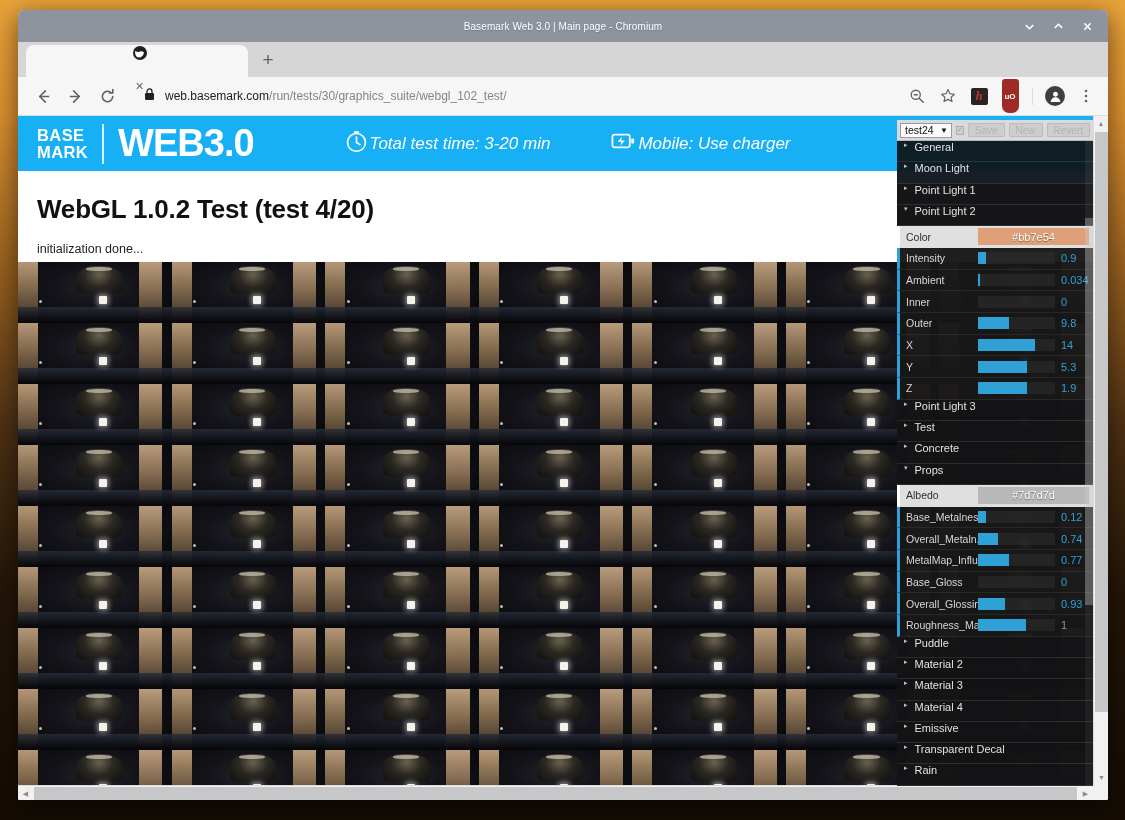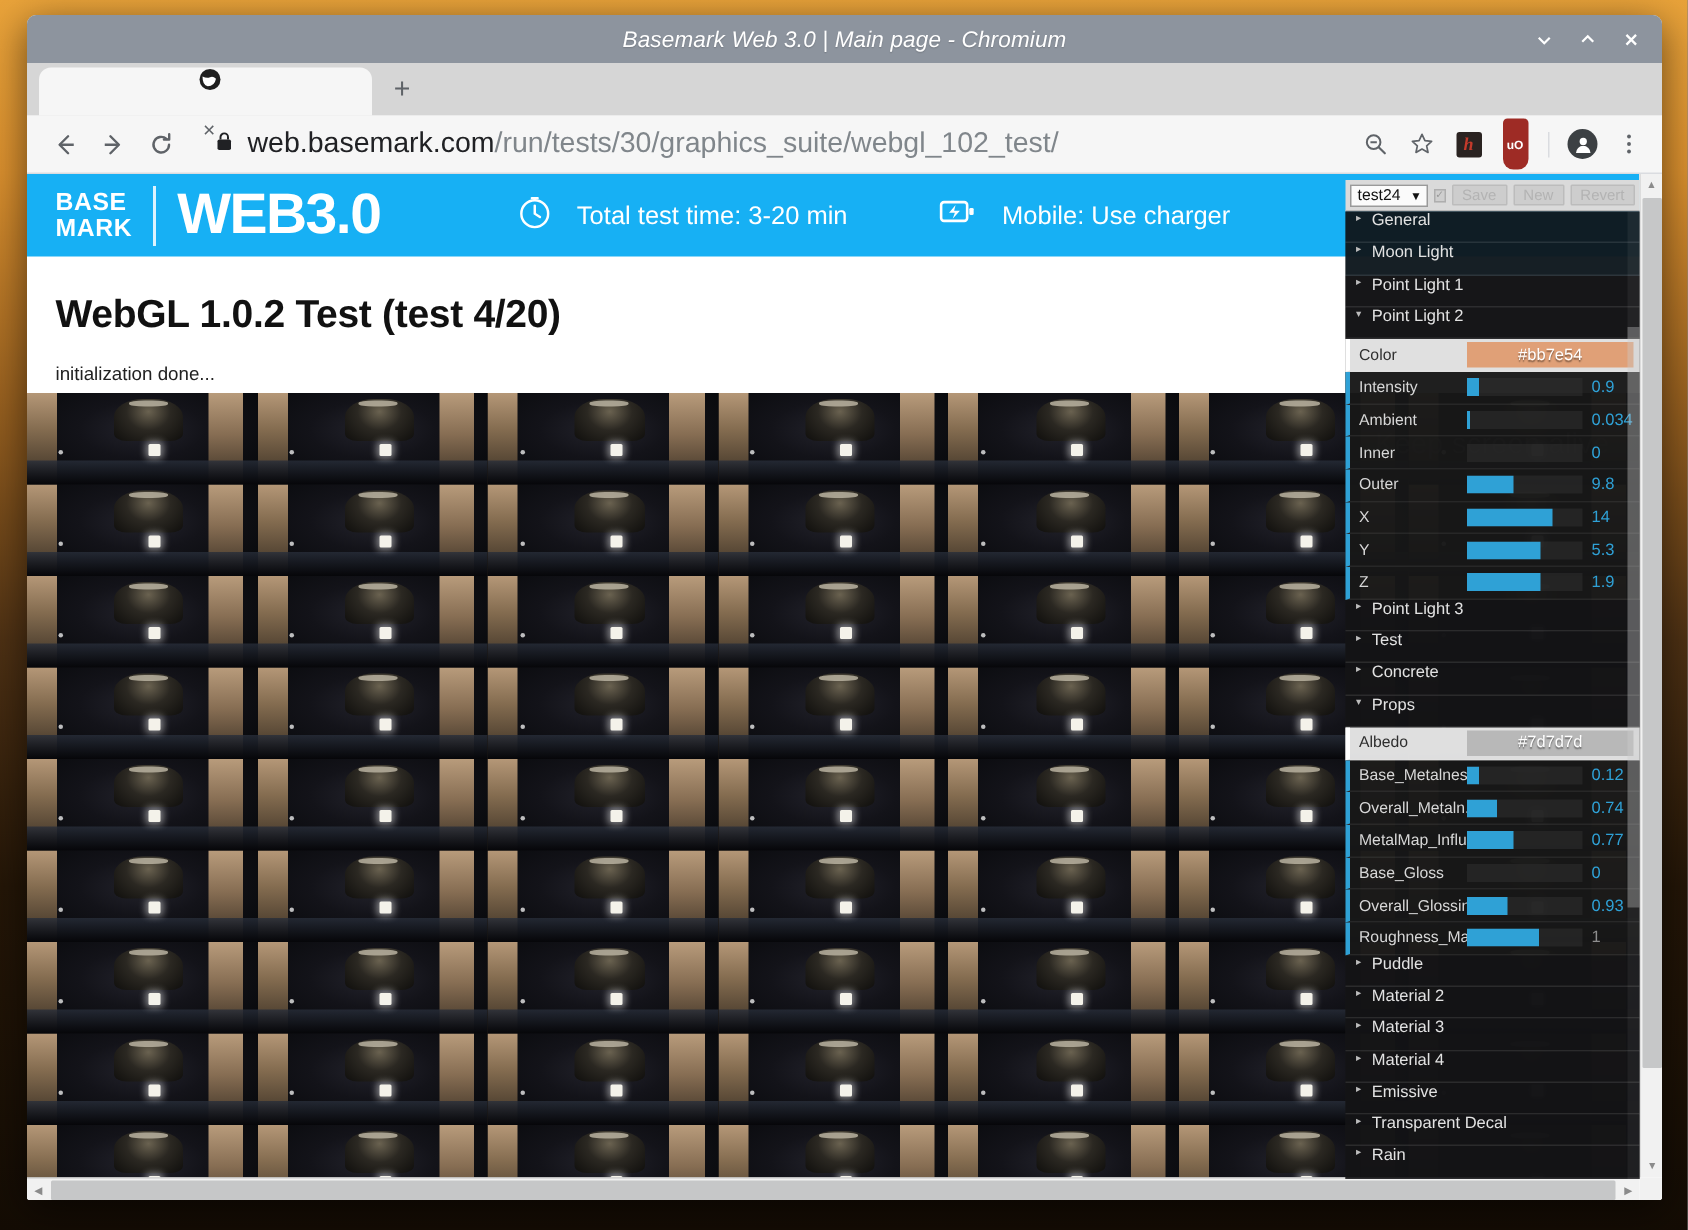--- a/index.html
+++ b/index.html
@@ -22,23 +22,22 @@
     overflow: hidden;
     display: flex; flex-direction: column;
   }
   
   #title-bar {
     height: 32px; background: #8d949e;
     display: flex; align-items: center; justify-content: center;
     position: relative; flex: 0 0 32px;
   }
   #title-bar .title-text {
-    color: #ffffff; font-size: 15px; letter-spacing: .1px;
+    color: #ffffff; font-size: 10px; letter-spacing: .1px;
     text-shadow: 0 1px 1px rgba(0,0,0,.18);
-    font-style: italic;
   }
   .win-btns { position: absolute; right: 8px; top: 0; height: 32px;
     display: flex; align-items: center; gap: 3px; }
   .win-btn { width: 26px; height: 26px; display: flex; align-items: center;
     justify-content: center; color: #fff; font-size: 13px; cursor: default;
     border-radius: 3px; }
   .win-btn svg { display:block; }
   
   #tab-strip {
     height: 35px; background: #d6d6d6; display: flex; align-items: flex-end;
@@ -66,21 +65,21 @@
   #toolbar {
     height: 39px; background: #f6f6f6; display: flex; align-items: center;
     padding: 0 8px 0 10px; gap: 2px; flex: 0 0 39px;
     border-bottom: 1px solid #dadce0;
   }
   .nav-btn { width: 30px; height: 30px; display: flex; align-items: center;
     justify-content: center; color: #5f6368; border-radius: 50%; }
   #omnibox {
     flex: 1 1 auto; height: 28px; margin: 0 6px 0 8px;
     display: flex; align-items: center; gap: 9px; padding-left: 12px;
-    font-size: 19px; color: #202124;
+    font-size: 12px; color: #202124;
   }
   #omnibox .lock { flex: 0 0 12px; }
   .url .host { color: #202124; }
   .url .path { color: #80868b; }
   .tool-icons { display: flex; align-items: center; gap: 3px; }
   .tool-icon { width: 28px; height: 28px; display: flex; align-items: center;
     justify-content: center; color: #5f6368; }
   .ext-h { width: 17px; height: 17px; background: #2a2321; border-radius: 2px;
     display: flex; align-items: center; justify-content: center;
     color: #c43a2b; font-size: 12px; font-style: italic; font-weight: bold;
@@ -98,21 +97,21 @@
   
   #bm-banner {
     height: 55px; background: #17b0f4; display: flex; align-items: center;
     padding-left: 19px; gap: 0; color: #fff;
   }
   .bm-logo { display: flex; align-items: center; gap: 14px; }
   .bm-basemark { display: flex; flex-direction: column; line-height: 1.0;
     font-weight: bold; font-size: 16.5px; letter-spacing: .4px; }
   .bm-rule { width: 2px; height: 40px; background: rgba(255,255,255,.85); }
   .bm-web30 { font-size: 38px; font-weight: bold; letter-spacing: -1px; }
-  .banner-item { display: flex; align-items: center; gap: 16px; font-size: 17px; }
+  .banner-item { display: flex; align-items: center; gap: 1px; font-size: 17px; font-style: italic; }
   #banner-time { margin-left: 90px; }
   #banner-charger { margin-left: 60px; }
   
   #page-title { font-size: 26px; font-weight: bold; color: #111;
     padding: 23px 0 0 19px; letter-spacing: -.2px; }
   #status-line { font-size: 12.5px; color: #222; padding: 17px 0 6px 19px; }
   
   #render-canvas { position: relative; width: 100%; height: 548px;
     background: #07070a; overflow: hidden; }
   .tile-grid { position: absolute; inset: 0; display: grid;

